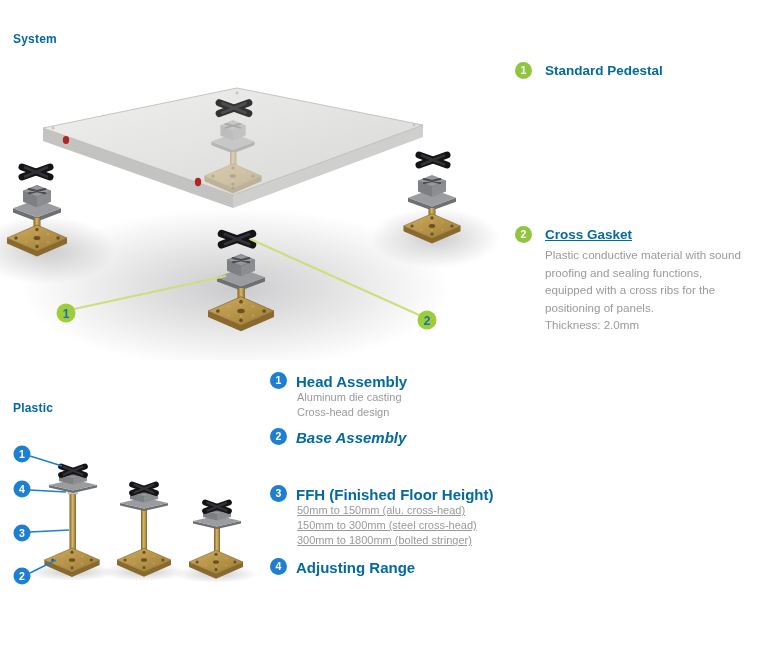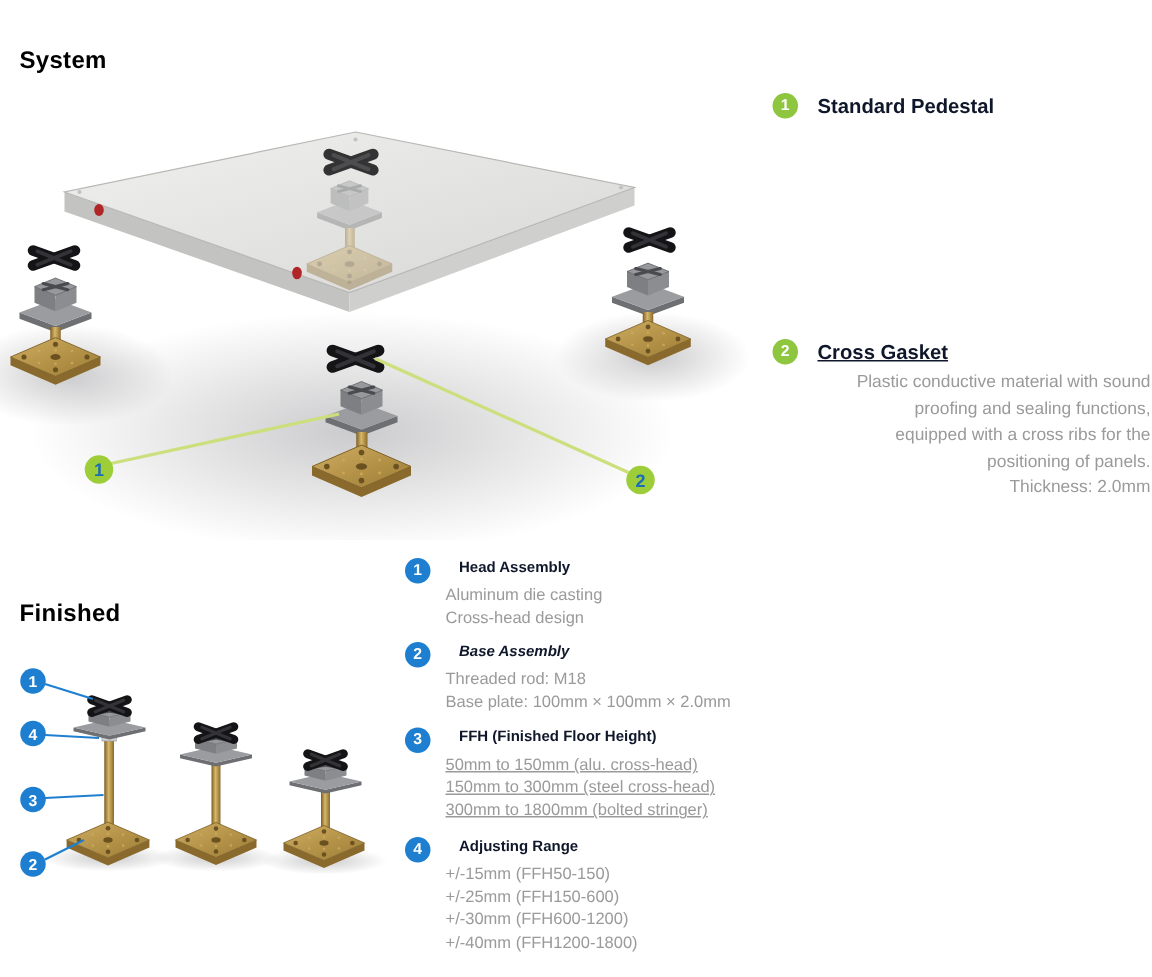--- a/index.html
+++ b/index.html
@@ -6,69 +6,69 @@
   body{
     width:768px;height:651px;background:#ffffff;
     font-family:"Liberation Sans","DejaVu Sans",sans-serif;
     position:relative;overflow:hidden;
     -webkit-font-smoothing:antialiased;
   }
   .page{position:absolute;inset:0;}
 
   .sec-title{
     position:absolute;left:13px;
-    font-size:16px;font-weight:600;color:#000000;letter-spacing:.2px;
+    font-size:12px;font-weight:600;color:#0369a1;letter-spacing:.2px;
   }
   #system-title{top:32px;}
   #pedestal-title{top:401px;}
 
   .illus{position:absolute;}
   #system-svg{left:0;top:60px;}
   #pedestal-svg{left:0;top:420px;}
 
   .badge{
     position:absolute;width:17px;height:17px;border-radius:50%;
     color:#ffffff;font-size:10.5px;font-weight:700;text-align:center;line-height:17px;
   }
   .badge.green{background:#8fc640;}
   .badge.blue{background:#1e7fd1;}
 
   .col-title{
-    position:absolute;font-size:13.5px;font-weight:700;color:#0f172a;white-space:nowrap;text-align:right;
+    position:absolute;font-size:13.5px;font-weight:700;color:#0369a1;white-space:nowrap;text-align:right;
   }
   .col-body{
     position:absolute;color:#9a9a9a;white-space:pre-line;
   }
   
   .rbadge{left:515px;}
   .rtitle{left:545px;}
   .rbody{left:545px;width:222px;font-size:11.6px;line-height:17.5px;}
   #r1-badge{top:62px;} #r1-title{top:63px;} #r1-body{top:82px;}
-  #r2-badge{top:226px;} #r2-title{top:227px;text-decoration:underline;} #r2-body{top:246px;text-align:right;}
+  #r2-badge{top:226px;} #r2-title{top:227px;text-decoration:underline;} #r2-body{top:246px;}
   
   .mbadge{left:270px;}
-  .mtitle{left:306px;font-size:10px;}
+  .mtitle{left:296px;font-size:15px;}
   .mbody{left:297px;width:232px;font-size:11px;line-height:15.2px;}
   #m1-badge{top:372px;} #m1-title{top:373px;} #m1-body{top:390px;}
   #m2-badge{top:428px;} #m2-title{top:429px;font-style:italic;} #m2-body{top:446px;}
   #m3-badge{top:485px;} #m3-title{top:486px;} #m3-body{top:503px;text-decoration:underline;}
   #m4-badge{top:558px;} #m4-title{top:559px;} #m4-body{top:576px;}
 
   svg text.callout-num{
     font-family:"Liberation Sans","DejaVu Sans",sans-serif;
     font-weight:700;
   }
 </style>
 </head>
 <body>
 
 <div class="page">
 
   <div class="sec-title" id="system-title">System</div>
-  <div class="sec-title" id="pedestal-title">Finished</div>
+  <div class="sec-title" id="pedestal-title">Plastic</div>
 
   <svg id="system-svg" class="illus" width="500" height="300" viewBox="0 0 500 300" xmlns="http://www.w3.org/2000/svg">
     <defs>
       <linearGradient id="panelTop" x1="0" y1="0" x2="1" y2="1">
         <stop offset="0" stop-color="#f0f0ee"></stop>
           <stop offset="1" stop-color="#d7d7d5"></stop>
       </linearGradient>
       <linearGradient id="brassTop" x1="0" y1="0" x2="1" y2="1">
         <stop offset="0" stop-color="#cfae62"></stop>
           <stop offset="1" stop-color="#9c7b33"></stop>
@@ -226,29 +226,23 @@
 positioning of panels.
 Thickness: 2.0mm</div>
 
   <div class="badge blue mbadge" id="m1-badge">1</div>
   <div class="col-title mtitle" id="m1-title">Head Assembly</div>
   <div class="col-body mbody" id="m1-body">Aluminum die casting
 Cross-head design</div>
 
   <div class="badge blue mbadge" id="m2-badge">2</div>
   <div class="col-title mtitle" id="m2-title">Base Assembly</div>
-  <div class="col-body mbody" id="m2-body">Threaded rod: M18
-Base plate: 100mm × 100mm × 2.0mm</div>
 
   <div class="badge blue mbadge" id="m3-badge">3</div>
   <div class="col-title mtitle" id="m3-title">FFH (Finished Floor Height)</div>
   <div class="col-body mbody" id="m3-body">50mm to 150mm (alu. cross-head)
 150mm to 300mm (steel cross-head)
 300mm to 1800mm (bolted stringer)</div>
 
   <div class="badge blue mbadge" id="m4-badge">4</div>
   <div class="col-title mtitle" id="m4-title">Adjusting Range</div>
-  <div class="col-body mbody" id="m4-body">+/-15mm (FFH50-150)
-+/-25mm (FFH150-600)
-+/-30mm (FFH600-1200)
-+/-40mm (FFH1200-1800)</div>
 
 </div>
 
 </body></html>

